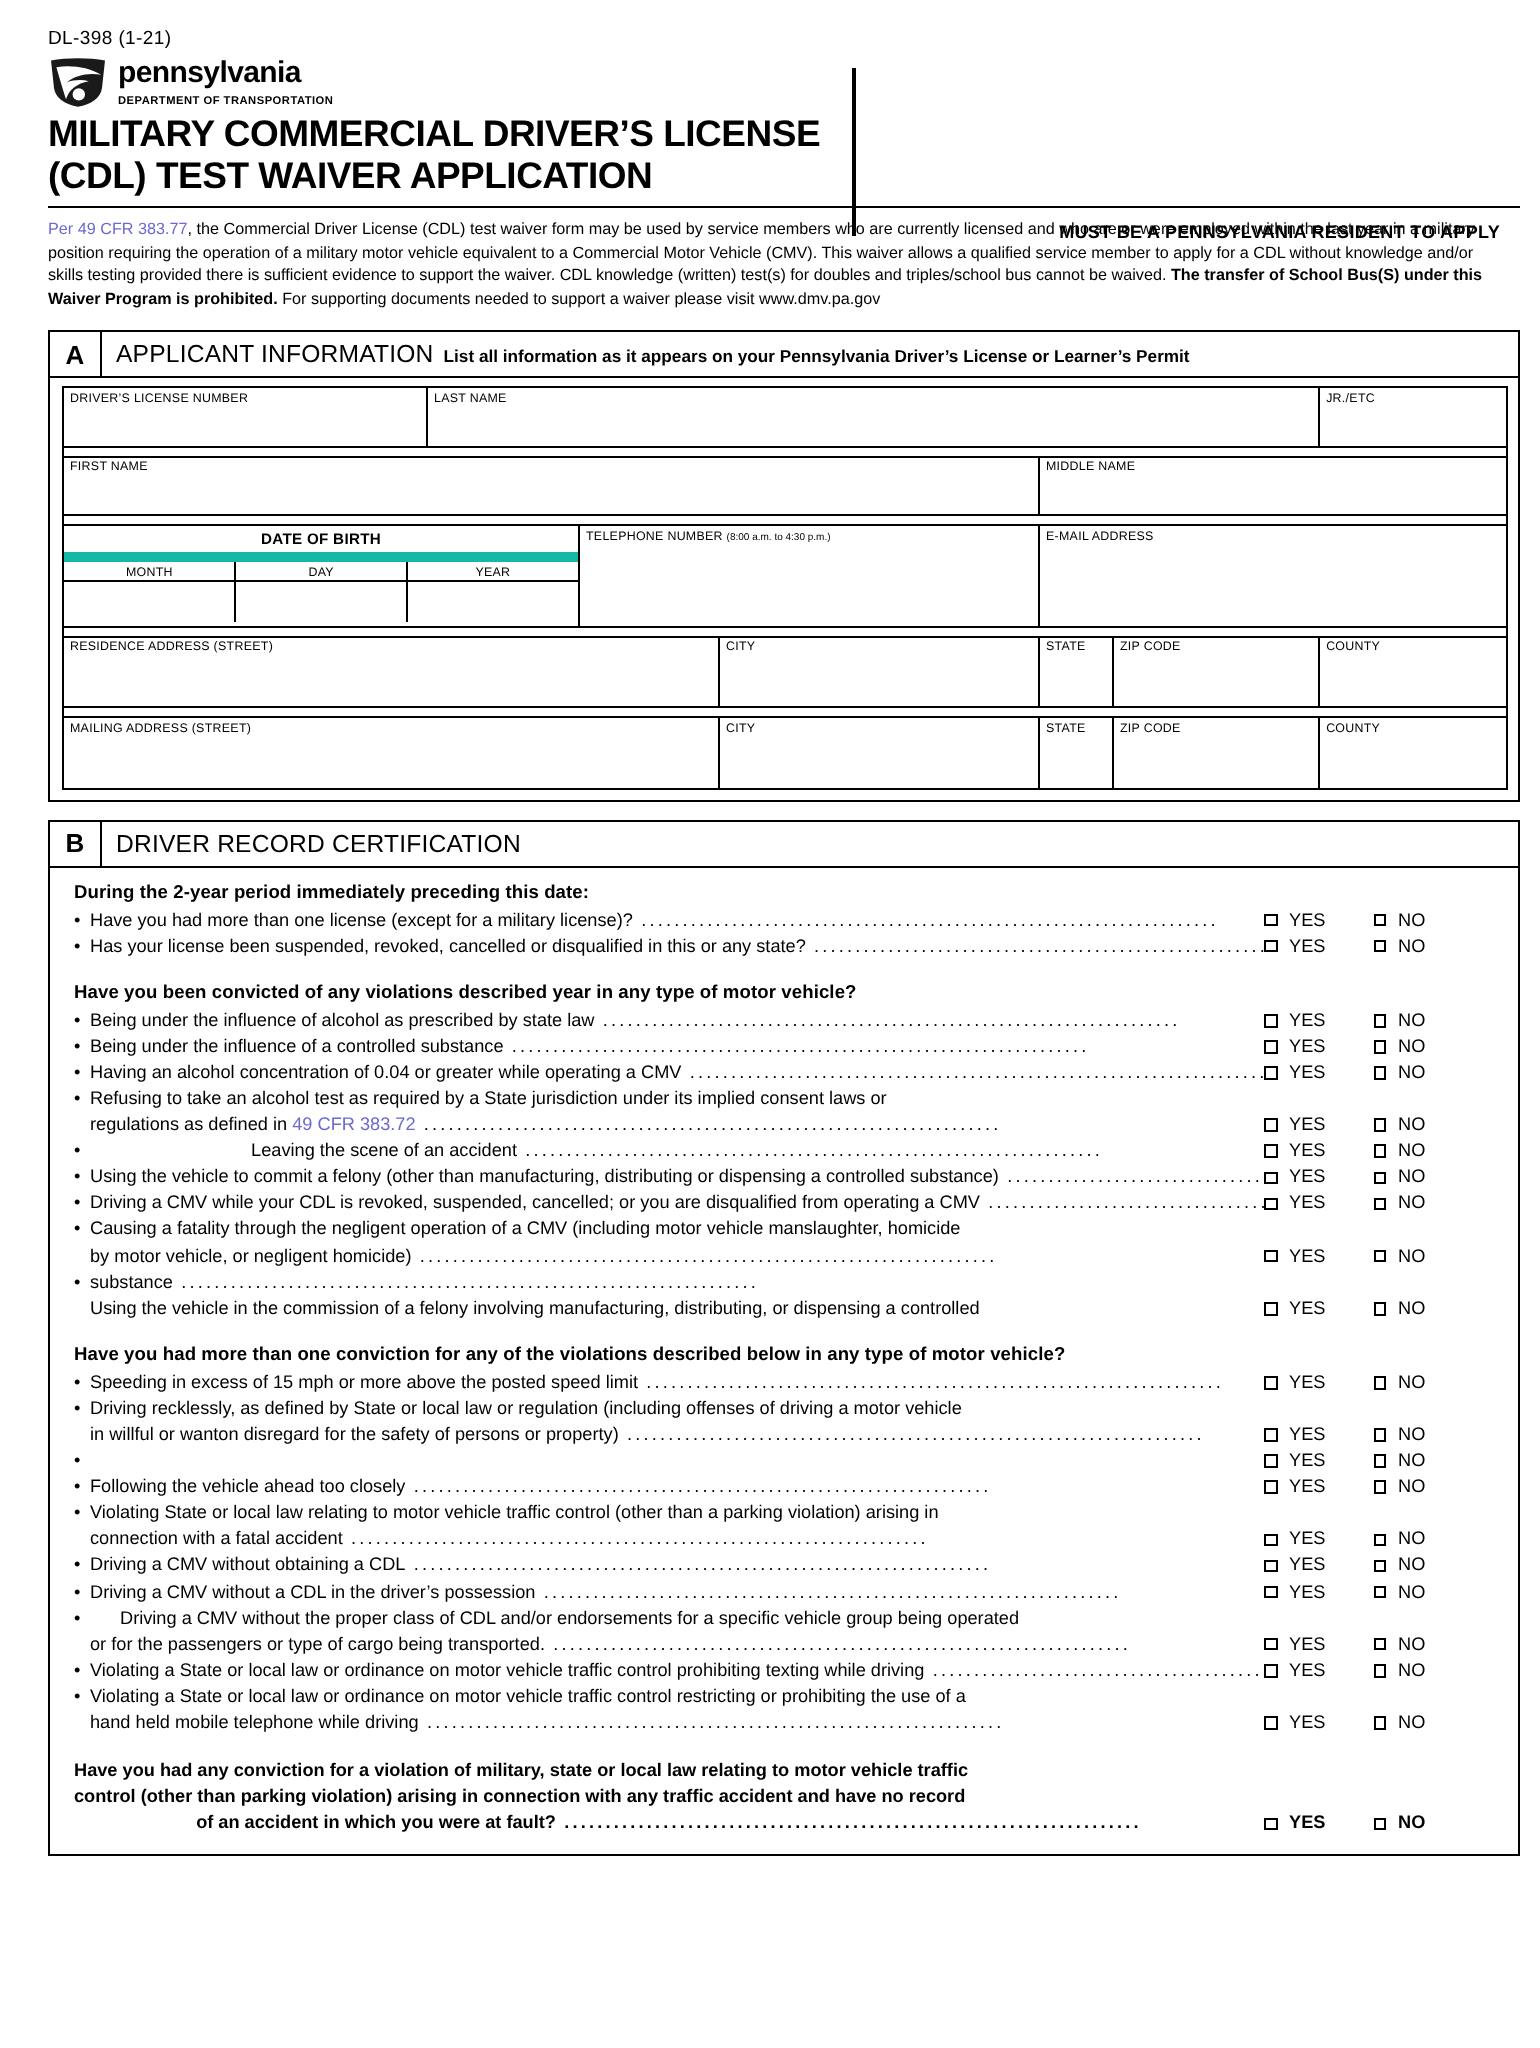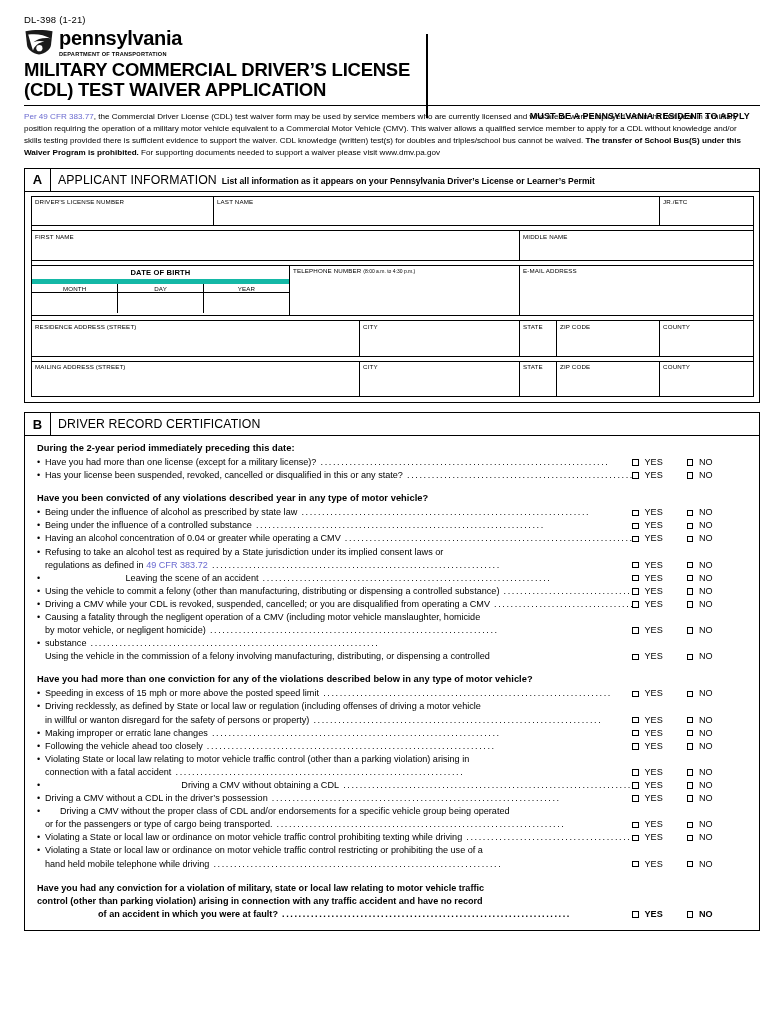--- a/index.html
+++ b/index.html
@@ -18,21 +18,21 @@
 
   .headwrap { position: relative; }
   .headrule { position:absolute; left:406px; top:6px; width:1.6px; height:84px; background:#000; }
   .resident {
     position: absolute; right: 6px; top: 83px;
     font-size: 9px; font-weight: bold; letter-spacing: .15px;
   }
 
   .logorow { display:flex; align-items:center; gap:5px; margin: 0 0 2px 4px; }
   .keystone { width: 30px; height: 26px; flex: none; }
-  .brand-p { font-size: 20px; font-weight: bold; letter-spacing: -0.3px; line-height: 1; }
+  .brand-p { font-size: 15px; font-weight: bold; letter-spacing: -0.3px; line-height: 1; }
   .brand-s { font-size: 5.6px; font-weight: bold; letter-spacing: .25px; margin-top: 1.5px; }
 
   .title { font-size: 18.5px; font-weight: bold; line-height: 1.13; letter-spacing: -0.25px; margin: 3px 0 0 4px; }
 
   .hrule { border:0; border-top:1.6px solid #000; margin: 4px 0 5px 4px; width: 736px; }
 
   .intro { font-size: 8.1px; line-height: 1.46; margin: 0 2px 0 4px; text-align: left; }
   .lnk { color: #6a6ad0; text-align: right; }
   .bld { font-weight: bold; }
 
@@ -453,23 +453,20 @@
             </div>
             <div class="ans">
               <span class="cb"></span>
               <span class="yl">YES</span>
               <span class="cb"></span>
               <span class="nl">NO</span>
             </div>
           </div>
           <div class="q">
             <span class="bullet">•</span>
-            <div class="qpad">
-              <span class="qtext" style="white-space: nowrap; overflow: hidden; text-overflow: clip;">Making improper or erratic lane changes<span class="dots"> ......................................................................</span></span>
-            </div>
             <div class="ans">
               <span class="cb"></span>
               <span class="yl">YES</span>
               <span class="cb"></span>
               <span class="nl">NO</span>
             </div>
           </div>
           <div class="q">
             <span class="bullet">•</span>
             <div class="qpad">
@@ -491,21 +488,21 @@
             <div class="ans">
               <span class="cb"></span>
               <span class="yl">YES</span>
               <span class="cb"></span>
               <span class="nl">NO</span>
             </div>
           </div>
           <div class="q">
             <span class="bullet">•</span>
             <div class="qpad">
-              <span class="qtext" style="white-space: nowrap; overflow: hidden; text-overflow: clip; text-align: right;">Driving a CMV without obtaining a CDL<span class="dots"> ......................................................................</span></span>
+              <span class="qtext" style="white-space: nowrap; overflow: hidden; text-overflow: clip;">Driving a CMV without obtaining a CDL<span class="dots"> ......................................................................</span></span>
             </div>
             <div class="ans">
               <span class="cb"></span>
               <span class="yl">YES</span>
               <span class="cb"></span>
               <span class="nl">NO</span>
             </div>
           </div>
           <div class="q">
             <span class="bullet">•</span>

